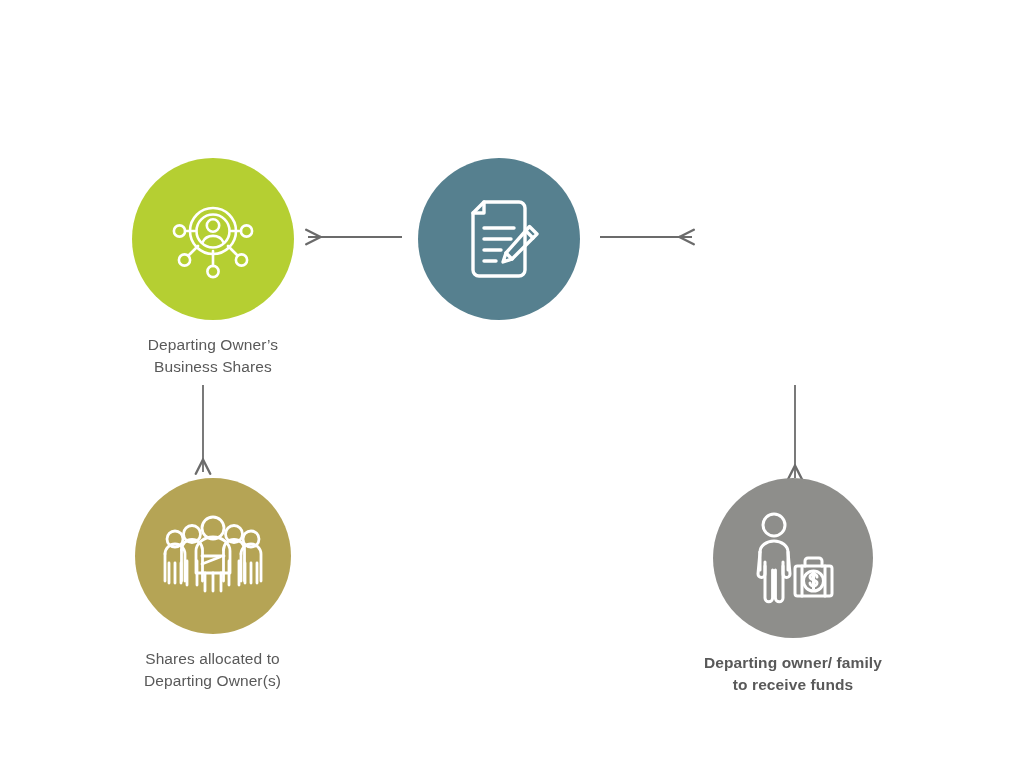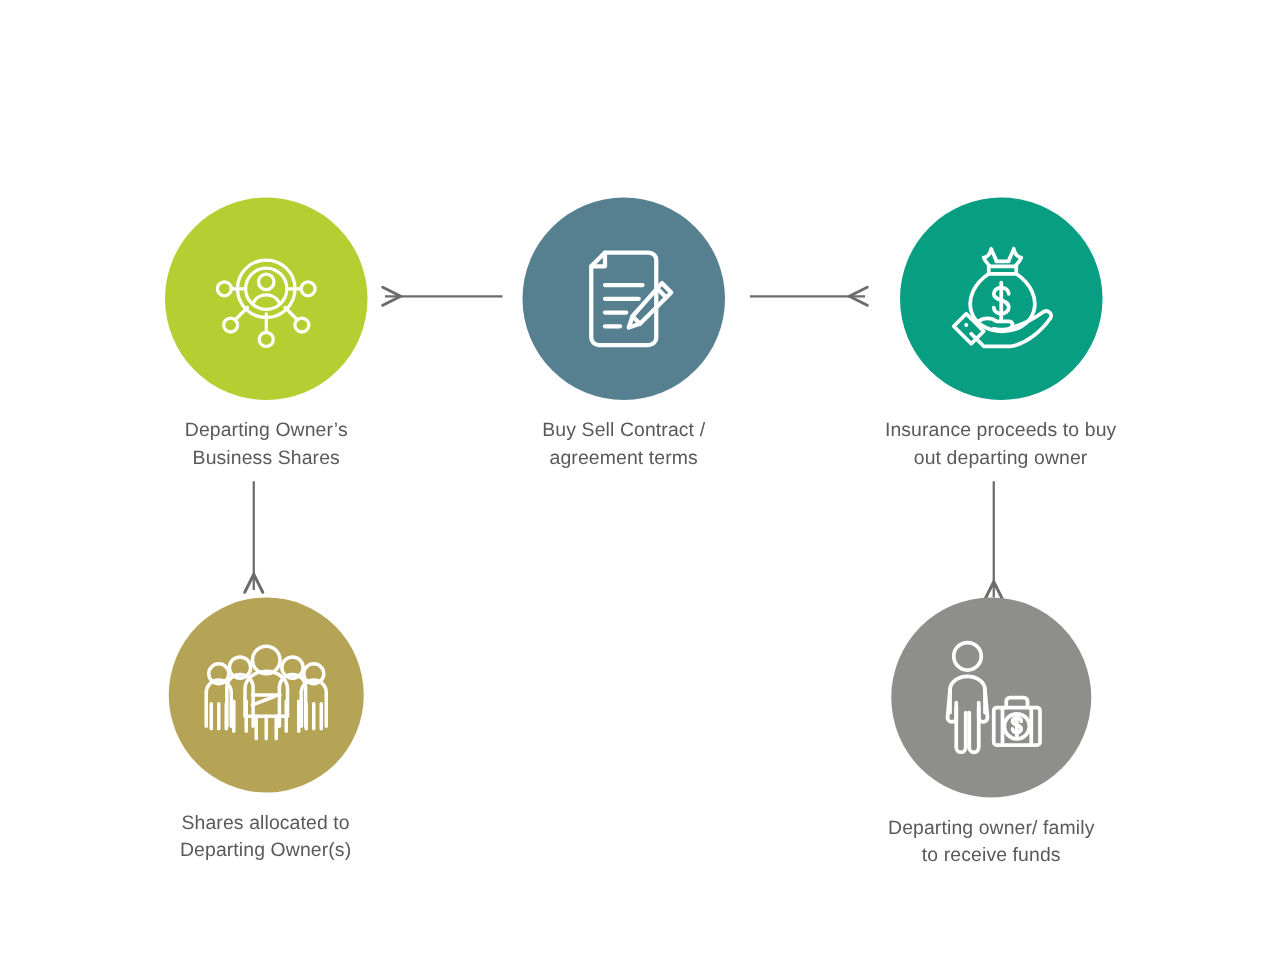--- a/index.html
+++ b/index.html
@@ -50,21 +50,21 @@
     line-height: 22px;
     white-space: pre-line;
     letter-spacing: 0.1px;
   }
 
   
   #node-departing-shares  { left: 48px;  top: 158px; width: 250px; }
   #node-buy-sell-contract { left: 360px; top: 158px; width: 198px; }
   #node-insurance-proceeds{ left: 628px; top: 158px; width: 265px; }
   #node-shares-allocated  { left: 50px;  top: 478px; width: 245px; }
-  #node-departing-family  { left: 645px; top: 478px; width: 216px; }
+  #node-departing-family  { left: 645px; top: 478px; width: 216px; font-weight: bold; }
 
   .arrows {
     position: absolute;
     inset: 0;
     pointer-events: none;
   }
 </style>
 </head>
 <body>
 
@@ -134,54 +134,22 @@
         <line x1="33" y1="37" x2="63" y2="37"></line>
         <line x1="33" y1="48" x2="60" y2="48"></line>
         <line x1="33" y1="59" x2="50" y2="59"></line>
         <line x1="33" y1="70" x2="45" y2="70"></line>
 
         <path d="M78.5,35.5 L86,43 L61,68 L52,71 L55,62 Z"></path>
         <line x1="55" y1="62" x2="61" y2="68"></line>
         <line x1="74.5" y1="39.5" x2="82" y2="47"></line>
       </svg>
     </div>
-    <div class="node-label">Buy Sell Contract /
-agreement terms</div>
-  </div>
-
-  <div class="node" id="node-insurance-proceeds">
-    <div class="circle" style="width:162px;height:162px;background:#089e82">
-      <svg width="104" height="104" viewBox="0 0 104 104" fill="none" stroke="#ffffff" stroke-width="3" stroke-linecap="round" stroke-linejoin="round">
-
-        <path d="M44,12 C46,18 48,20 48,22 L58,22 C58,20 60,18 62,12
-                 C63,17 66,19 68,19 C67,22 65,24 63,26 L43,26
-                 C41,24 39,22 38,19 C40,19 43,17 44,12 Z"></path>
-
-        <path d="M42,26 L42,32 L64,32 L64,26"></path>
-
-        <path d="M42,32 C30,40 25,52 28,62 C31,72 41,78 53,78
-                 C65,78 75,72 78,62 C81,52 76,40 64,32"></path>
-
-        <path d="M58,48 C58,45 55,43 52,43 C49,43 46,45 46,48
-                 C46,54 58,52 58,59 C58,62 55,64 52,64
-                 C49,64 46,62 46,59"></path>
-        <line x1="52" y1="39" x2="52" y2="68"></line>
-
-        <path d="M34,70 C38,67 44,67 48,70 L58,70 C61,70 62,73 60,75
-                 C58,77 49,77 46,76"></path>
-        <path d="M60,75 C68,73 78,68 85,63 C89,60 94,64 91,68
-                 C84,78 72,88 60,90 L38,90 L28,80"></path>
-
-        <path d="M24,64 L38,78 L28,88 L14,74 Z"></path>
-        <circle cx="24" cy="73" r="1.6" fill="#ffffff" stroke="none"></circle>
-      </svg>
-    </div>
-    <div class="node-label">Insurance proceeds to buy
-out departing owner</div>
-  </div>
+  </div>
+
 
   <div class="node" id="node-shares-allocated">
     <div class="circle" style="width:156px;height:156px;background:#b5a455">
       <svg width="110" height="110" viewBox="0 0 110 110" fill="none" stroke="#ffffff" stroke-width="2.8" stroke-linecap="round" stroke-linejoin="round">
 
         <circle cx="17" cy="38" r="8"></circle>
         <path d="M7,53 A10,10 0 0 1 27,53 L27,80"></path>
         <path d="M7,53 L7,80"></path>
         <line x1="11" y1="62" x2="11" y2="82"></line>
         <line x1="17" y1="62" x2="17" y2="82"></line>

